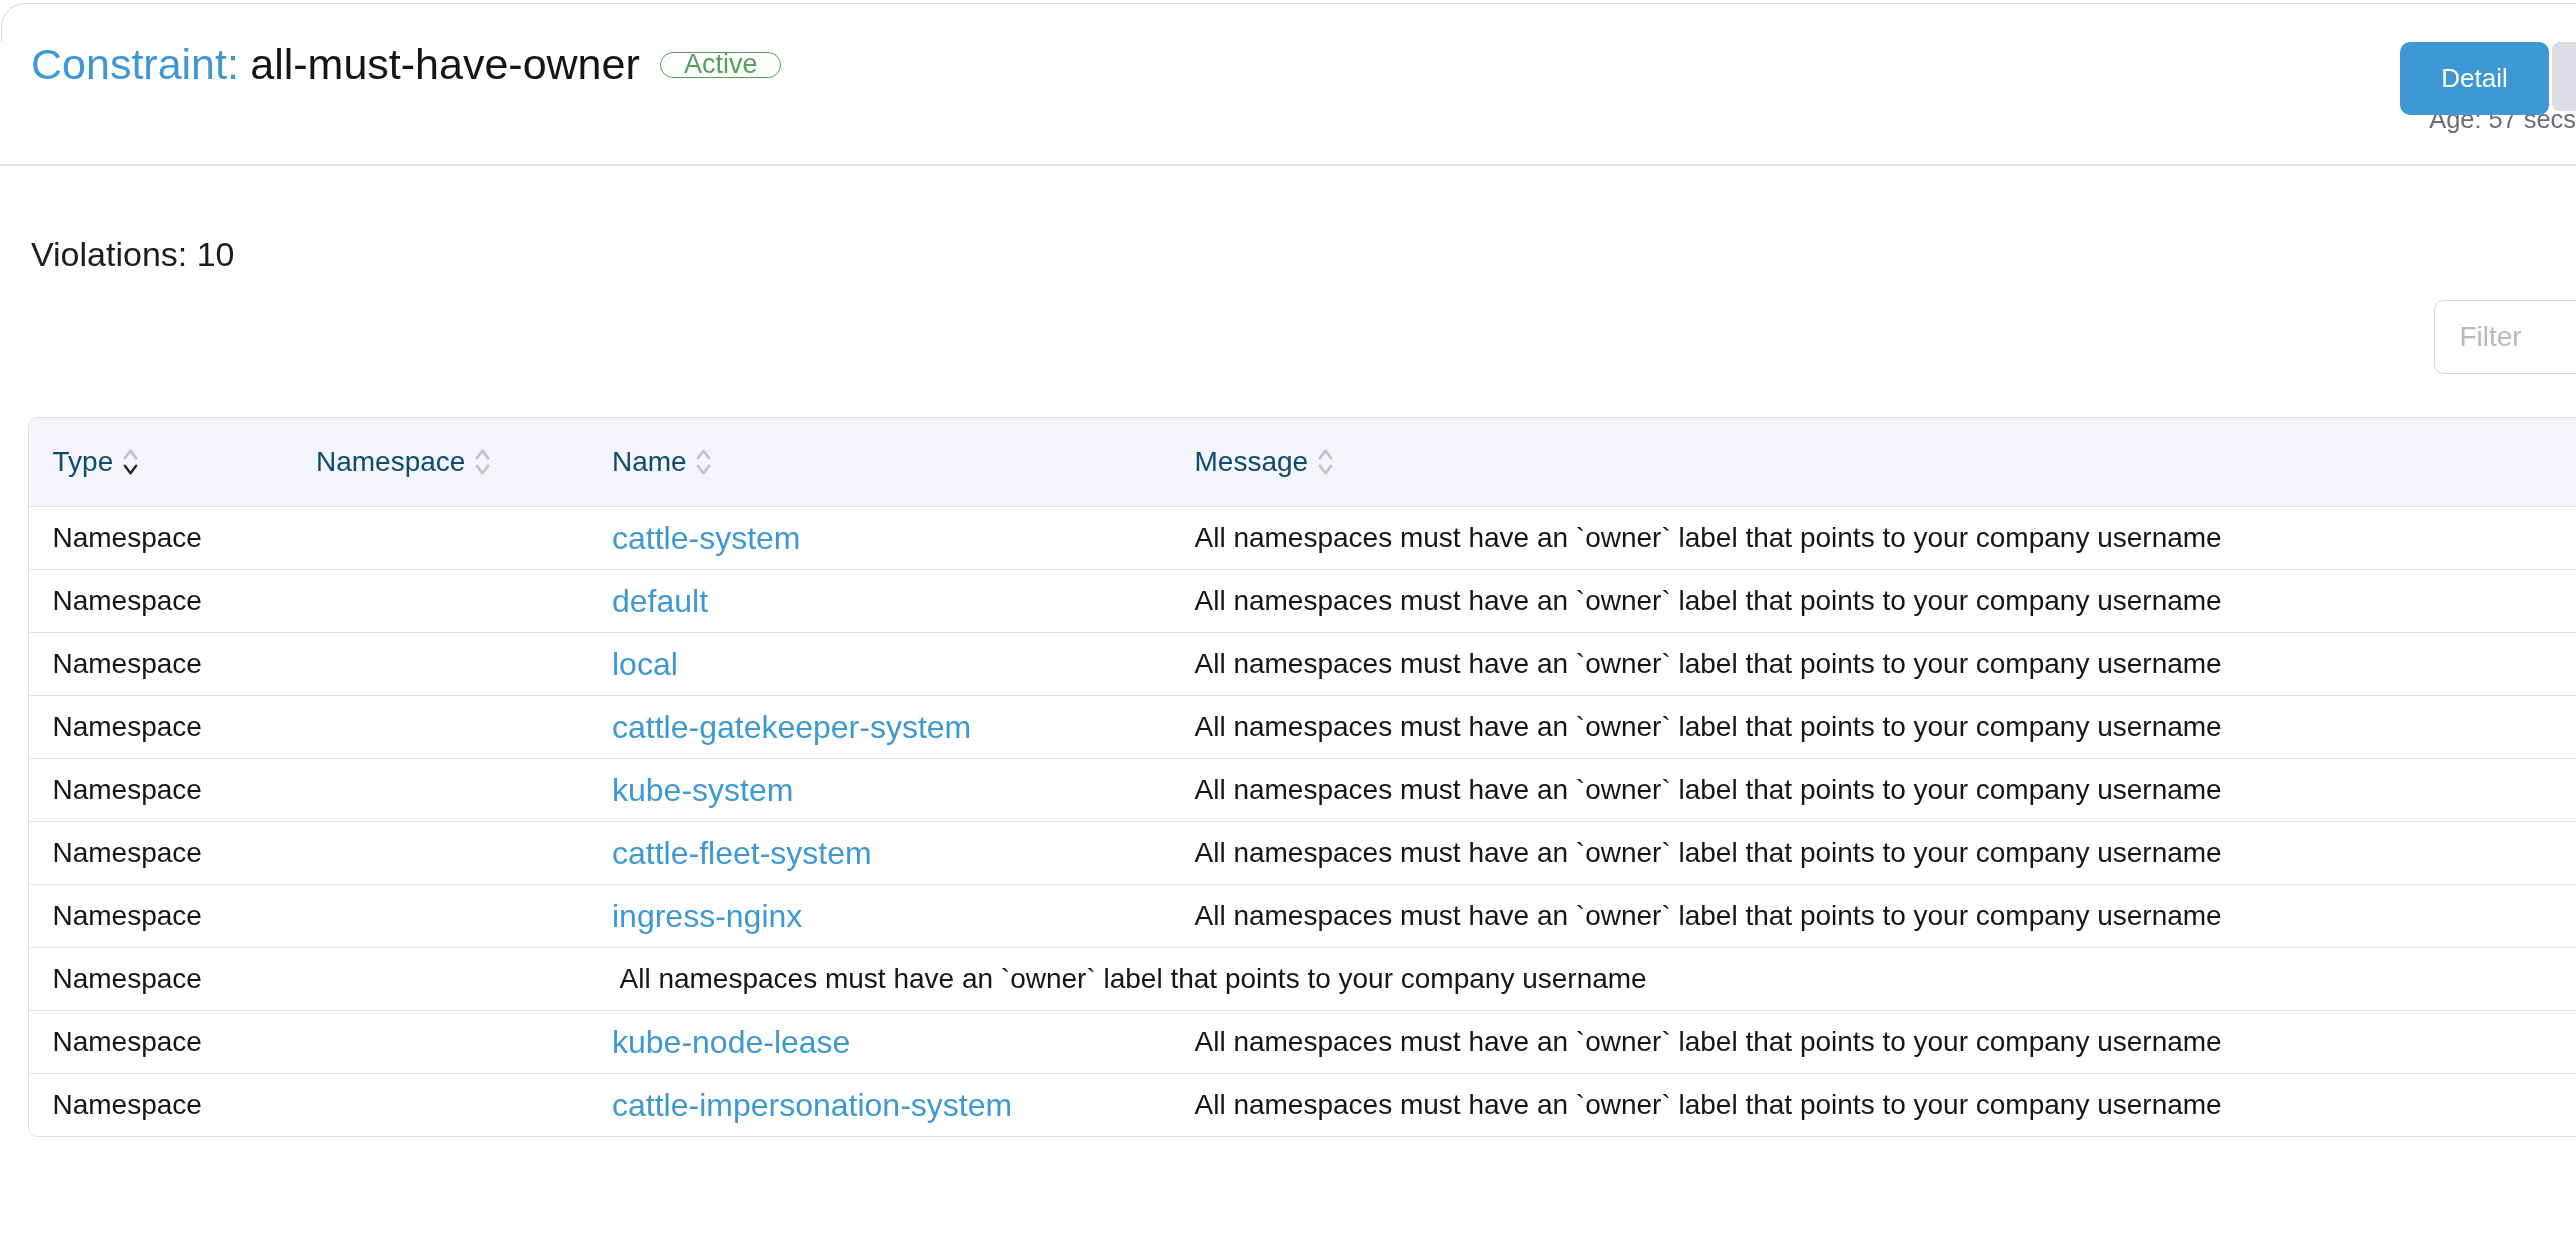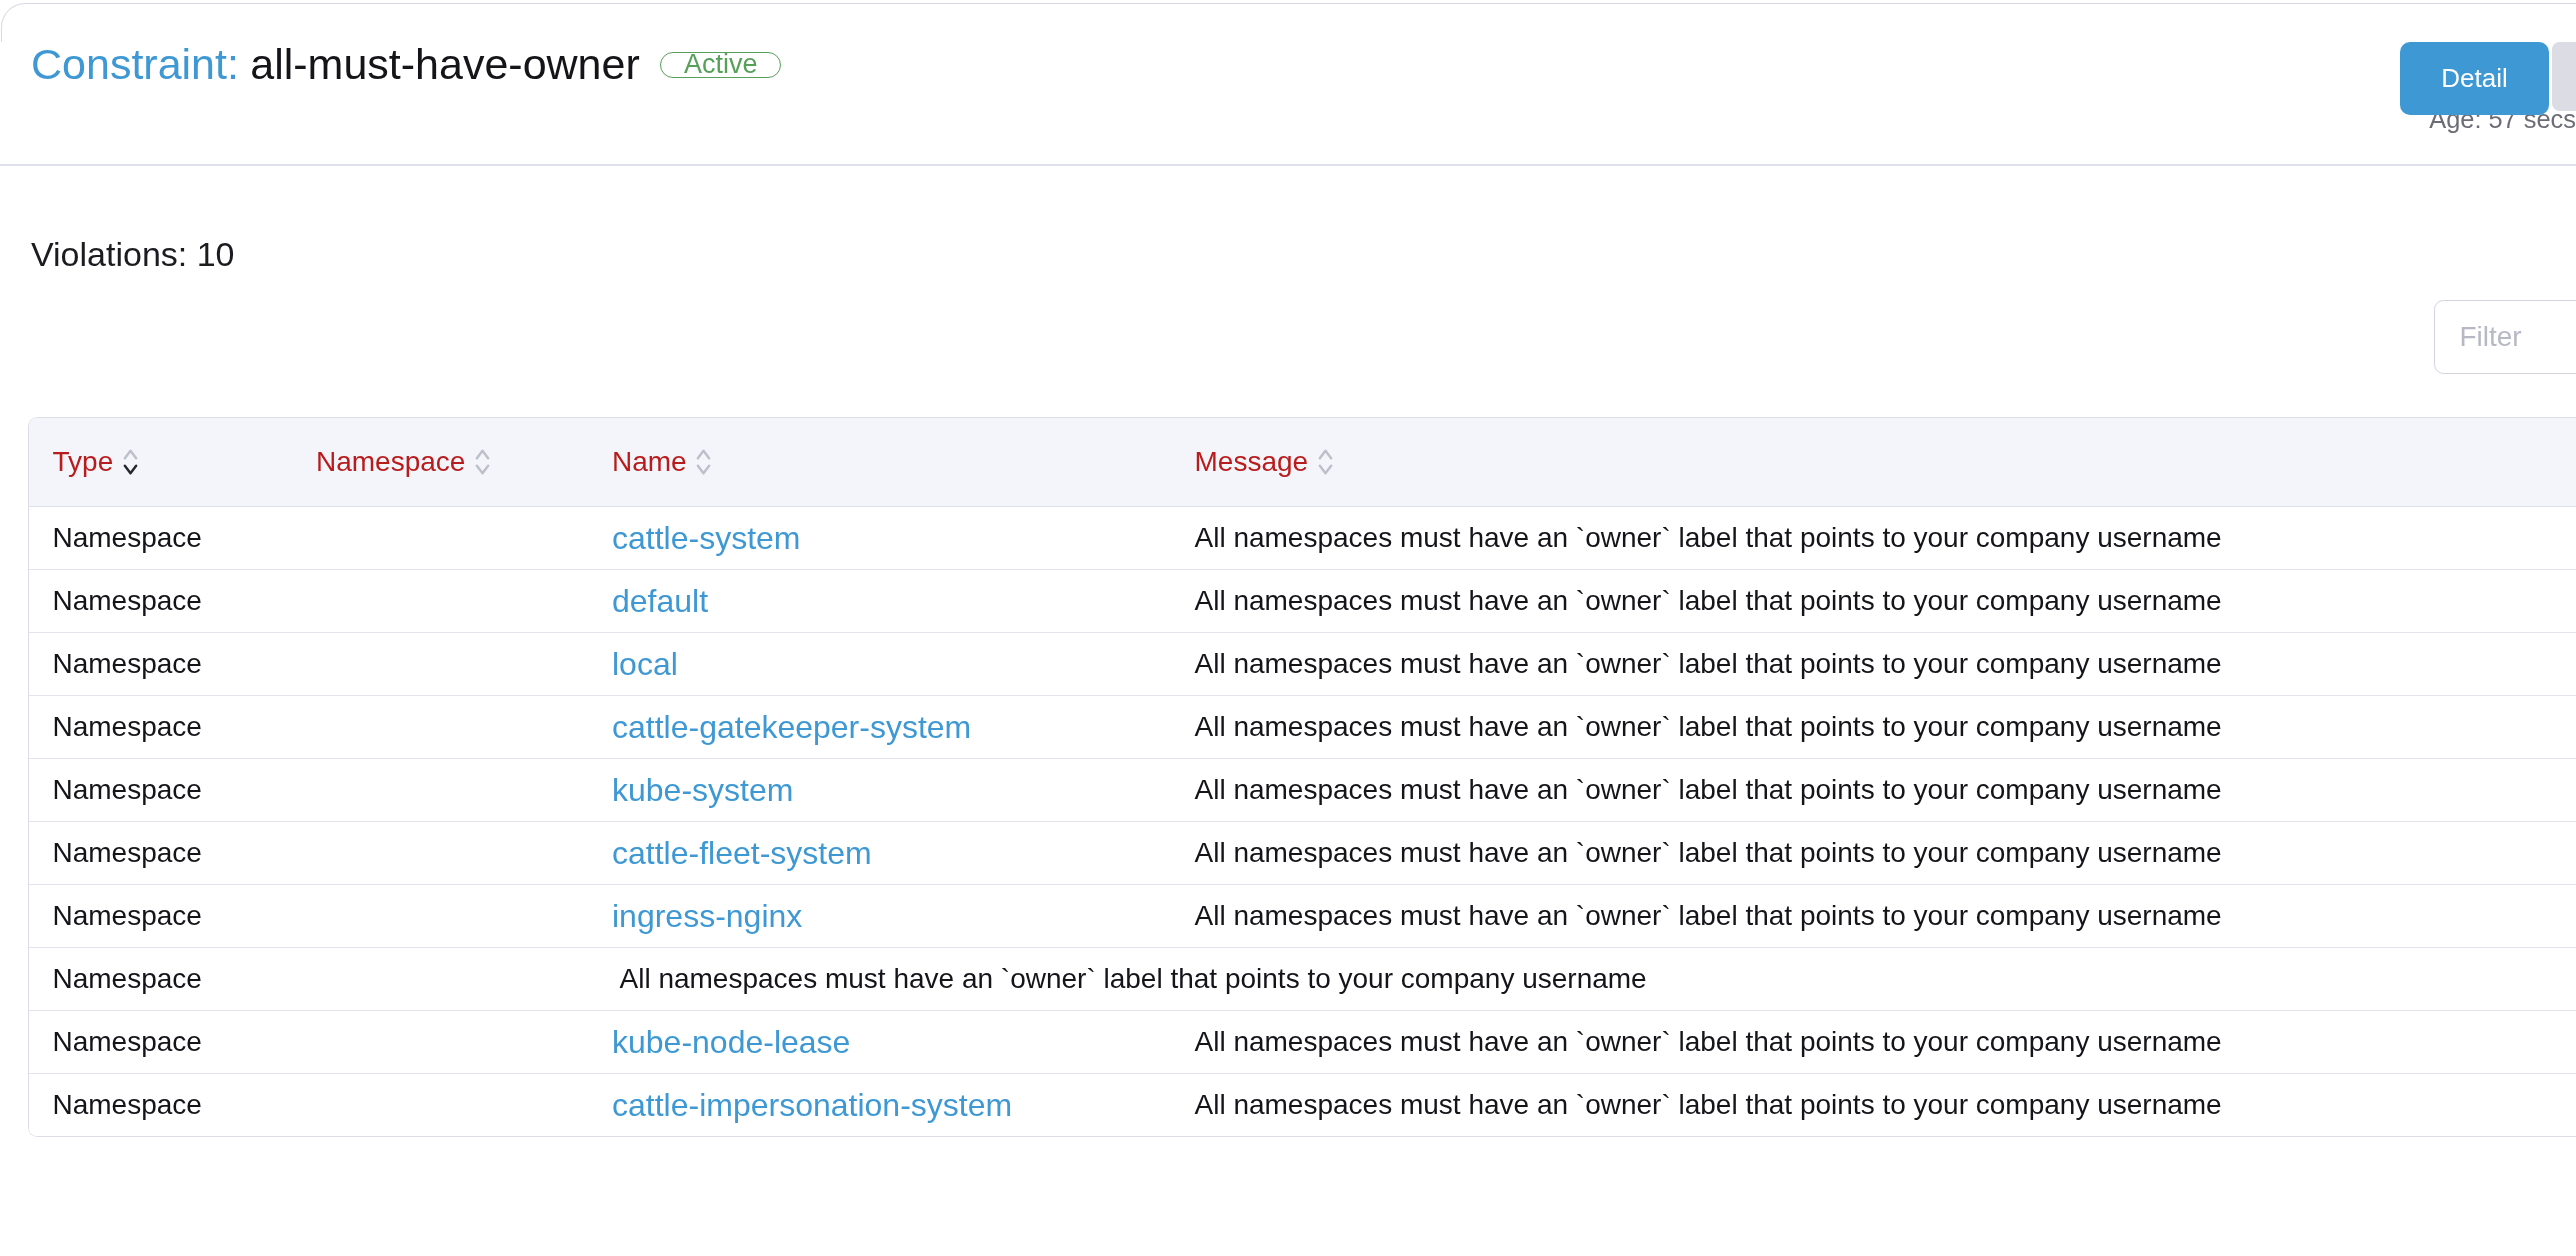--- a/index.html
+++ b/index.html
@@ -53,21 +53,21 @@
   .vtable{
     position:absolute;top:417px;left:28px;width:2595px;
     border:1.9px solid #dcdee7;border-right:none;
     border-radius:9.4px 0 0 9.4px;box-sizing:border-box;background:#fff;
   }
   .thead{
     display:flex;height:88px;background:#f4f5fa;
     border-bottom:1.9px solid #dfe1ea;border-radius:7.5px 0 0 0;
     align-items:center;
   }
-  .th{display:flex;align-items:center;font-size:28px;color:#b91c1c;cursor:pointer;}
+  .th{display:flex;align-items:center;font-size:28px;color:#0c4a6e;cursor:pointer;}
   .trow{display:flex;height:62px;align-items:center;border-bottom:1.9px solid #e2e4ed;background:#fff;}
   .trow:last-child{border-bottom:none;border-radius:0 0 0 7.5px;}
   .col-type{width:287px;padding-left:23.5px;box-sizing:border-box;}
   .col-namespace{width:296px;}
   .col-name{width:575px;}
   .col-message{flex:1;padding-left:7.5px;box-sizing:border-box;}
   .cell{font-size:28px;color:#141419;overflow:hidden;white-space:nowrap;}
   .name-link{color:#3d98d3;text-decoration:none;font-size:32px;cursor:pointer;}
   
   .sort-icons{margin-left:7.5px;display:inline-flex;flex-direction:column;}

